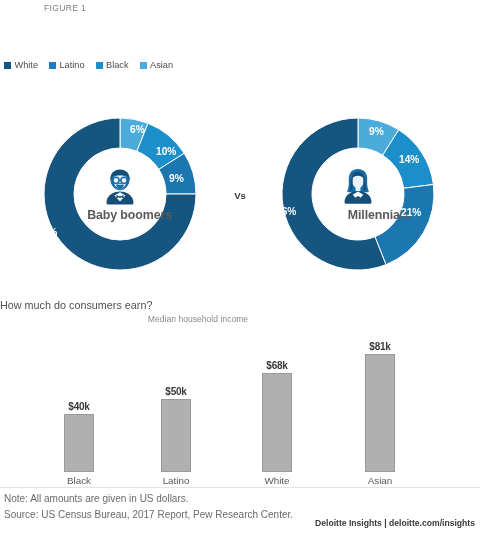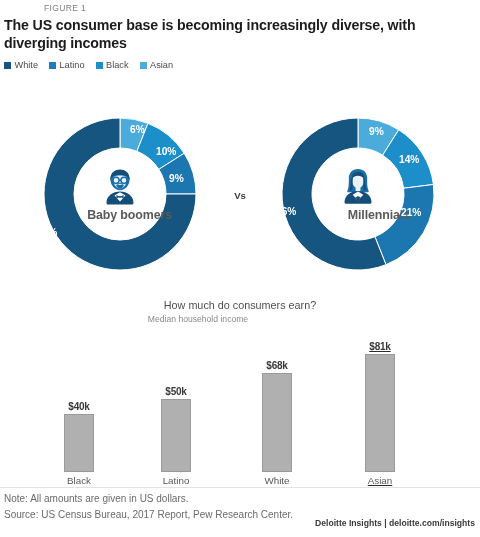--- a/index.html
+++ b/index.html
@@ -62,21 +62,21 @@
     color:#ffffff; white-space:nowrap;
   }
   .vs-label {
     position:absolute; left:0; top:190px; width:480px;
     text-align:center; font-size:9.6px; font-weight:600; color:#3c3c3c;
   }
 
   
   .bar-section-title {
     position:absolute; left:0; top:299px; width:480px;
-    text-align:center; font-size:10.8px; color:#4f4f4f;
+    font-size:10.8px; color:#4f4f4f;
   }
   .bar-section-sub {
     position:absolute; left:0; top:314px; width:396px;
     text-align:center; font-size:8.6px; color:#8a8a8a;
   }
   .bars { position:absolute; left:0; top:326px; width:480px; height:160px; }
   .bar-col { position:absolute; bottom:0; width:110px; text-align:center; }
   .bar-value {
     font-size:10px; font-weight:700; color:#3a3a3a;
     margin-bottom:2px; letter-spacing:-.2px;
@@ -102,21 +102,20 @@
     position:absolute; left:0; top:487px; width:480px; height:1px;
     background:#e3e3e3;
   }
 </style>
 </head>
 <body>
 
 <div id="page">
 
   <div class="fig-label">FIGURE 1</div>
-  <div class="fig-title">The US consumer base is becoming increasingly diverse, with diverging incomes</div>
 
   <div class="legend">
     <div class="legend-item">
       <span class="legend-swatch" style="background:#15557F"></span>
       <span class="legend-text">White</span>
     </div>
     <div class="legend-item">
       <span class="legend-swatch" style="background:#1C7EC0"></span>
       <span class="legend-text">Latino</span>
     </div>
@@ -226,21 +225,21 @@
     <div class="bar-col" style="left:121px;">
       <div class="bar-value">$50k</div>
       <div class="bar-rect" id="bar-1" style="height: 73px; background: rgb(176, 176, 176);"></div>
       <div class="bar-cat">Latino</div>
     </div>
     <div class="bar-col" style="left:222px;">
       <div class="bar-value">$68k</div>
       <div class="bar-rect" id="bar-2" style="height: 99px; background: rgb(176, 176, 176);"></div>
       <div class="bar-cat">White</div>
     </div>
-    <div class="bar-col" style="left:325px;text-decoration:underline;">
+    <div class="bar-col" style="left:325px;">
       <div class="bar-value">$81k</div>
       <div class="bar-rect" id="bar-3" style="height: 118px; background: rgb(176, 176, 176);"></div>
       <div class="bar-cat">Asian</div>
     </div>
   </div>
 
   <div class="divider"></div>
   <div class="footer-note">
     <div>Note: All amounts are given in US dollars.</div>
     <div>Source: US Census Bureau, 2017 Report, Pew Research Center.</div>

